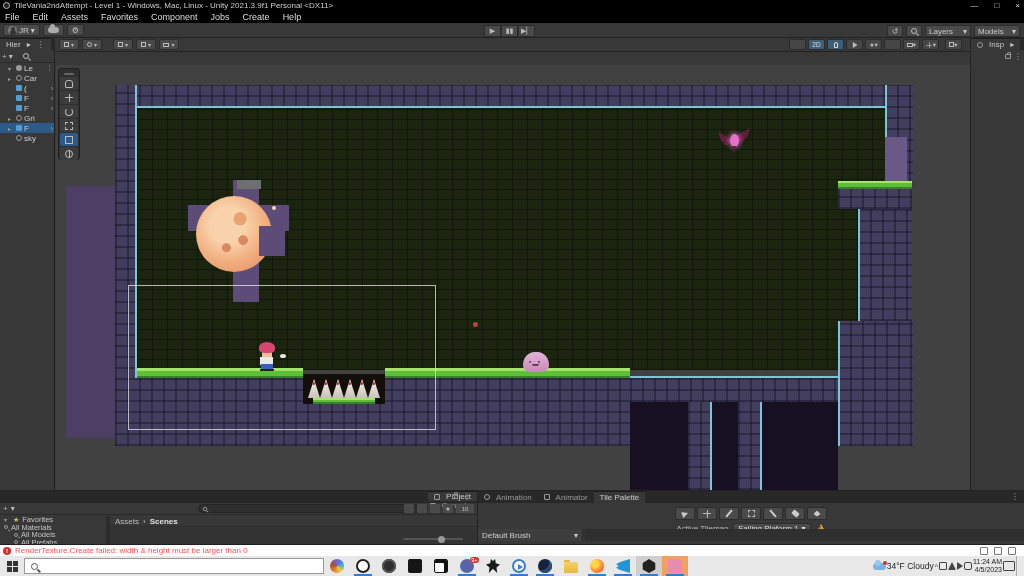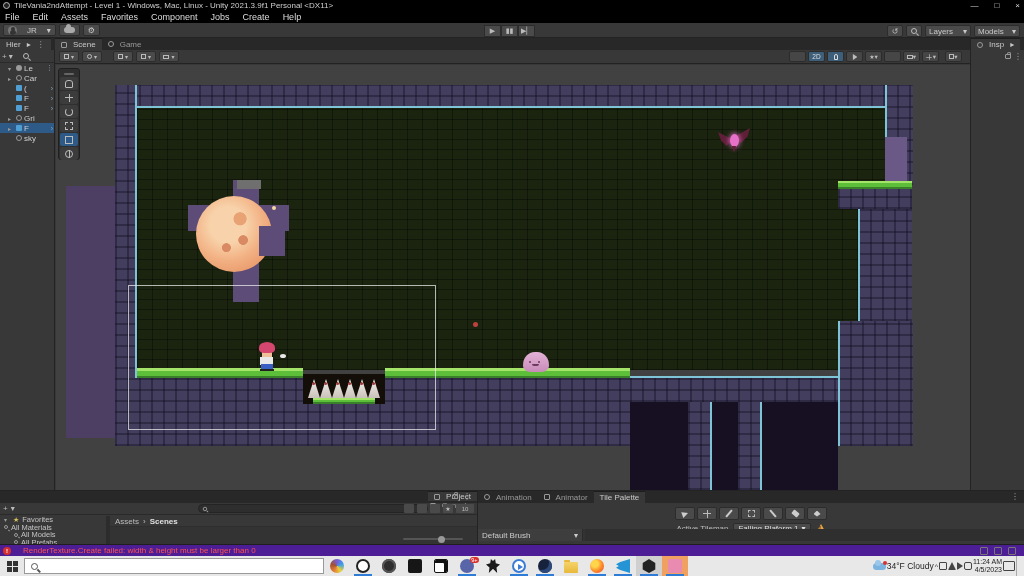--- a/index.html
+++ b/index.html
@@ -9,21 +9,21 @@
 
   
   .titlebar{left:0;top:0;width:1024px;height:11px;background:#000;color:#cfcfcf;font-size:8px;display:flex;align-items:center;padding-left:3px;gap:4px;}
   .ulogo{width:7px;height:7px;border-radius:50%;border:1px solid #bbb;background:#222;}
   .wctrl{position:absolute;right:4px;top:0;display:flex;gap:16px;color:#ddd;font-size:8px;height:11px;align-items:center;}
   .menubar{left:0;top:11px;width:1024px;height:12px;background:#000;color:#ddd;font-size:9px;display:flex;align-items:center;gap:13px;padding-left:5px;}
   .menubar span{cursor:default;}
 
   
   .toolbar{left:0;top:23px;width:1024px;height:15px;background:#383838;border-bottom:1px solid #232323;display:flex;align-items:center;font-size:8px;color:#c8c8c8;}
-  .tbtn{height:12px;background:#4a4a4a;border:1px solid #2c2c2c;border-radius:2px;display:flex;align-items:center;justify-content:center;padding:0 4px;gap:10px;margin-left:3px;}
+  .tbtn{height:12px;background:#4a4a4a;border:1px solid #2c2c2c;border-radius:2px;display:flex;align-items:center;justify-content:center;padding:0 4px;gap:2px;margin-left:3px;}
   .avatar{width:9px;height:9px;border-radius:50%;background:#777;position:relative;overflow:hidden;}
   .avatar::after{content:'';position:absolute;left:2.5px;top:1.5px;width:4px;height:4px;border-radius:50%;background:#333;box-shadow:0 4px 0 1px #333;}
   .cloudic{width:11px;height:6px;background:#aaa;border-radius:4px;position:relative;}
   .cloudic::before{content:'';position:absolute;left:2px;top:-3px;width:5px;height:5px;border-radius:50%;background:#aaa;}
   .playgrp{position:absolute;left:484px;top:25px;display:flex;}
   .pgb{width:17px;height:12px;background:#4a4a4a;border:1px solid #2c2c2c;display:flex;align-items:center;justify-content:center;color:#bbb;font-size:7px;}
   .tb-right{position:absolute;right:4px;top:25px;display:flex;align-items:center;gap:3px;}
   .ddl{width:46px;height:12px;background:#4a4a4a;border:1px solid #2c2c2c;border-radius:2px;font-size:8px;color:#c8c8c8;display:flex;align-items:center;justify-content:space-between;padding:0 3px;}
   .sqb{width:16px;height:12px;background:#4a4a4a;border:1px solid #2c2c2c;border-radius:2px;display:flex;align-items:center;justify-content:center;color:#bbb;font-size:8px;}
   .magic{width:6px;height:6px;border:1px solid #bbb;border-radius:50%;position:relative;}
@@ -150,21 +150,21 @@
   .palb{width:20px;height:13px;background:#4a4a4a;border:1px solid #2c2c2c;border-radius:2px;display:flex;align-items:center;justify-content:center;color:#ccc;font-size:8px;}
   .atrow{display:flex;align-items:center;justify-content:center;gap:5px;margin-top:3px;font-size:8px;color:#bdbdbd;}
   .atdd{background:#4a4a4a;border:1px solid #2c2c2c;border-radius:2px;height:11px;display:flex;align-items:center;gap:3px;padding:0 4px;color:#ddd;}
   .warn{width:0;height:0;border-left:5px solid transparent;border-right:5px solid transparent;border-bottom:9px solid #e8a33d;position:relative;}
   .warn::after{content:'!';position:absolute;left:-1.5px;top:1px;font-size:6px;color:#222;font-weight:bold;}
   .brushrow{position:absolute;left:0;bottom:3px;width:547px;height:12px;display:flex;align-items:center;background:#333;}
   .brushdd{width:105px;height:12px;background:#3e3e3e;border-right:1px solid #2a2a2a;display:flex;align-items:center;justify-content:space-between;font-size:8px;color:#ccc;padding:0 4px;}
   .brushbar{flex:1;height:12px;background:#2f2f2f;margin-left:2px;}
 
   
-  #status{left:0;top:544px;width:1024px;height:12px;background:#4c1d95;border-top:1px solid #1f1f1f;display:flex;align-items:center;gap:12px;padding-left:3px;font-size:8px;color:#ff5252;}
+  #status{left:0;top:544px;width:1024px;height:12px;background:#ffffff;border-top:1px solid #1f1f1f;display:flex;align-items:center;gap:4px;padding-left:3px;font-size:8px;color:#ff5252;}
   .errico{width:8px;height:8px;border-radius:50%;background:#d32f2f;color:#fff;font-size:6px;display:flex;align-items:center;justify-content:center;font-weight:bold;flex:0 0 8px;}
   .stright{position:absolute;right:8px;top:2px;display:flex;gap:6px;}
   .stico{width:8px;height:8px;border:1px solid #777;border-radius:1px;}
 
   
   #taskbar{left:0;top:556px;width:1024px;height:20px;background:#e8e8e8;display:flex;align-items:center;}
   .startbtn{width:24px;height:20px;display:flex;align-items:center;justify-content:center;}
   .winflag{width:11px;height:11px;background:
     linear-gradient(#333,#333) 0 0/5px 5px no-repeat,
     linear-gradient(#333,#333) 6px 0/5px 5px no-repeat,
@@ -331,30 +331,20 @@
       <span class="pfx">›</span>
     </div>
     <div class="h-row">
       <span class="tw"></span>
       <span class="hic obj"></span>
       <span class="hlbl">sky</span>
     </div>
   </div>
 
   <div class="b" id="scenepanel">
-    <div class="tabstrip">
-      <div class="tab act">
-        <span class="hic obj" style="border-radius:1px"></span>
-        <span>Scene</span>
-      </div>
-      <div class="tab">
-        <span class="hic obj"></span>
-        <span>Game</span>
-      </div>
-    </div>
     <div class="scntb">
       <div class="mini">
           <span class="tico rect" style="width:5px;height:5px"></span>
           <span>▾</span>
         </div>
       <div class="mini">
           <span class="shp"></span>
           <span>▾</span>
         </div>
       <div class="mini" style="margin-left:8px">

